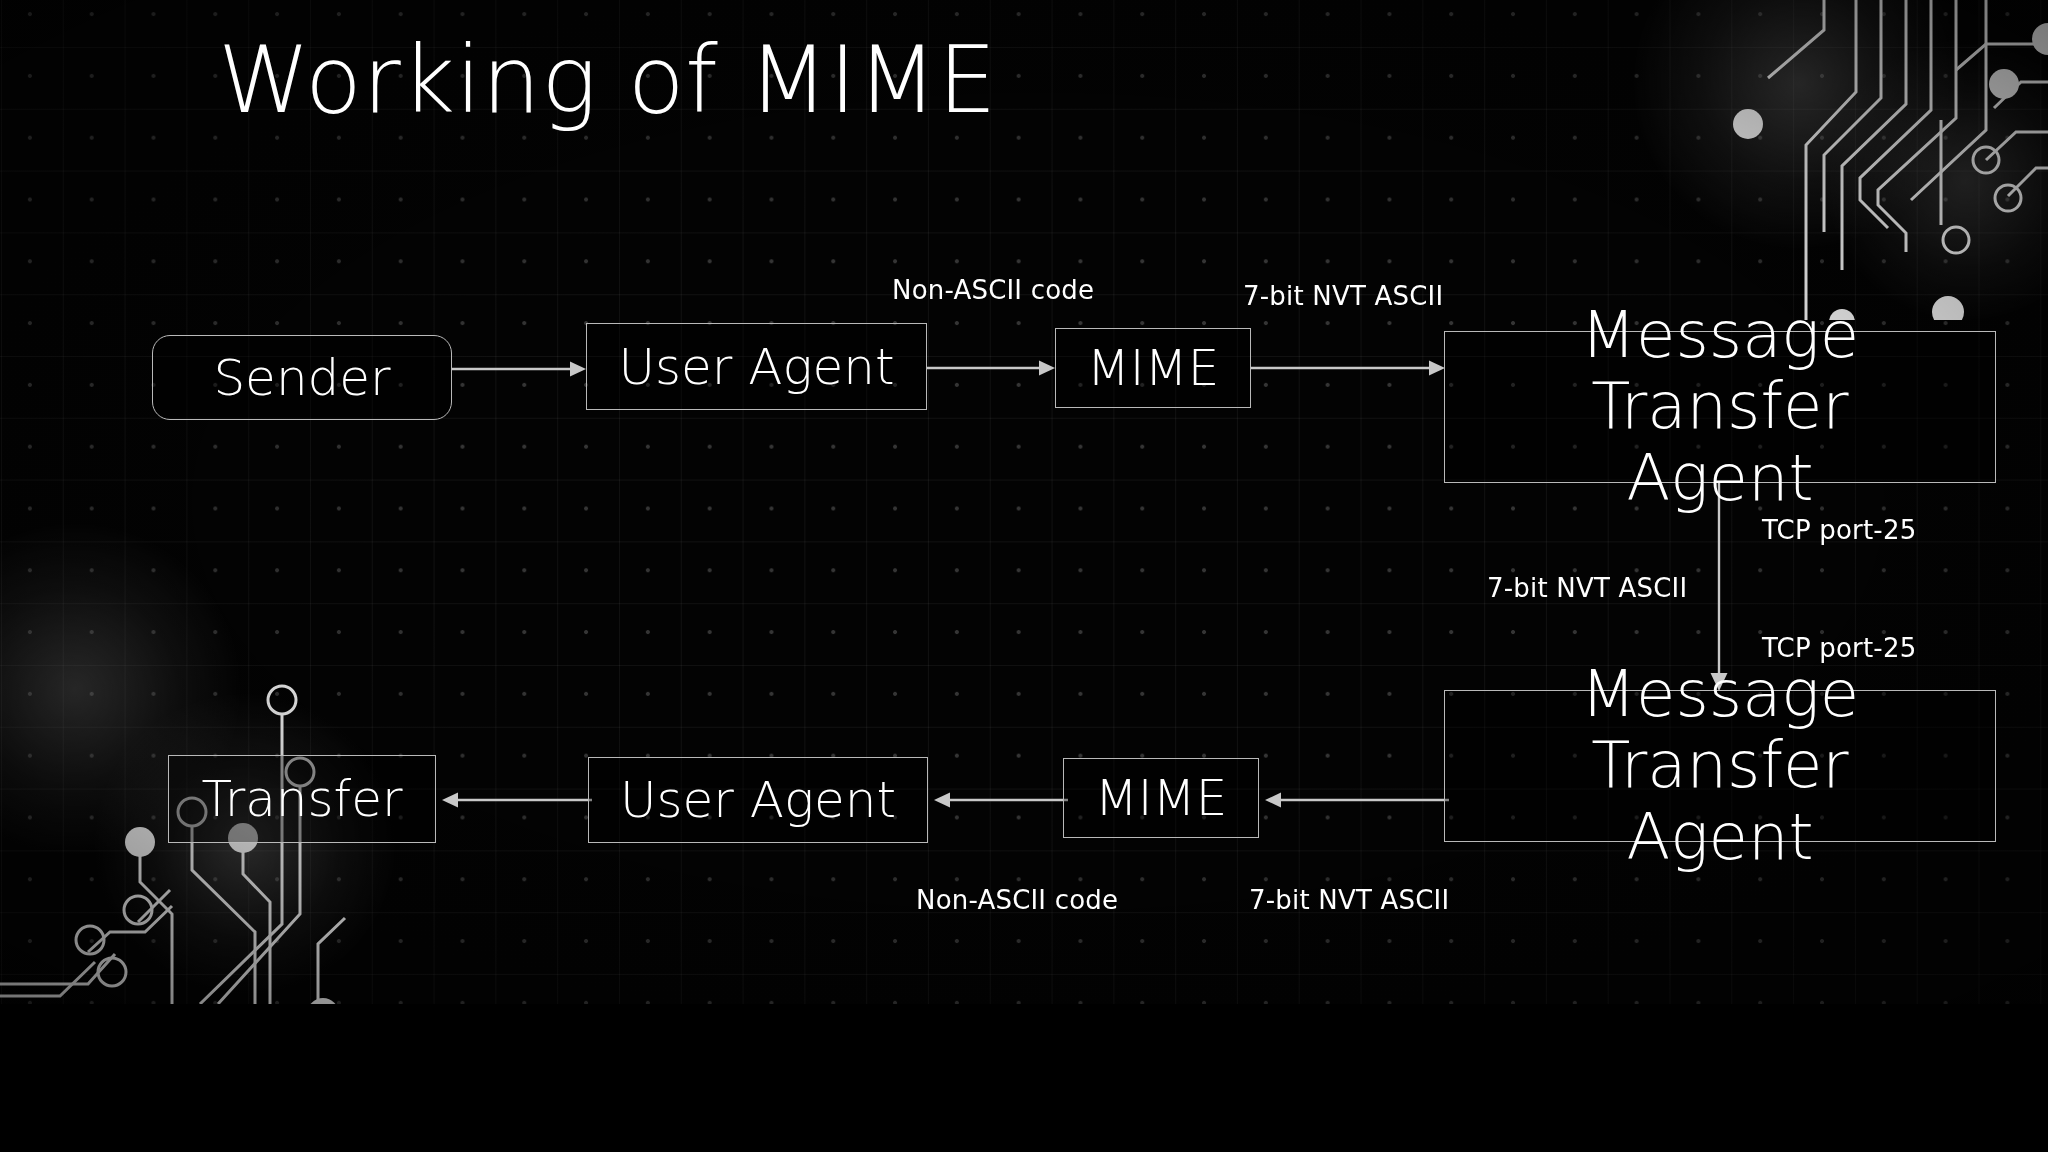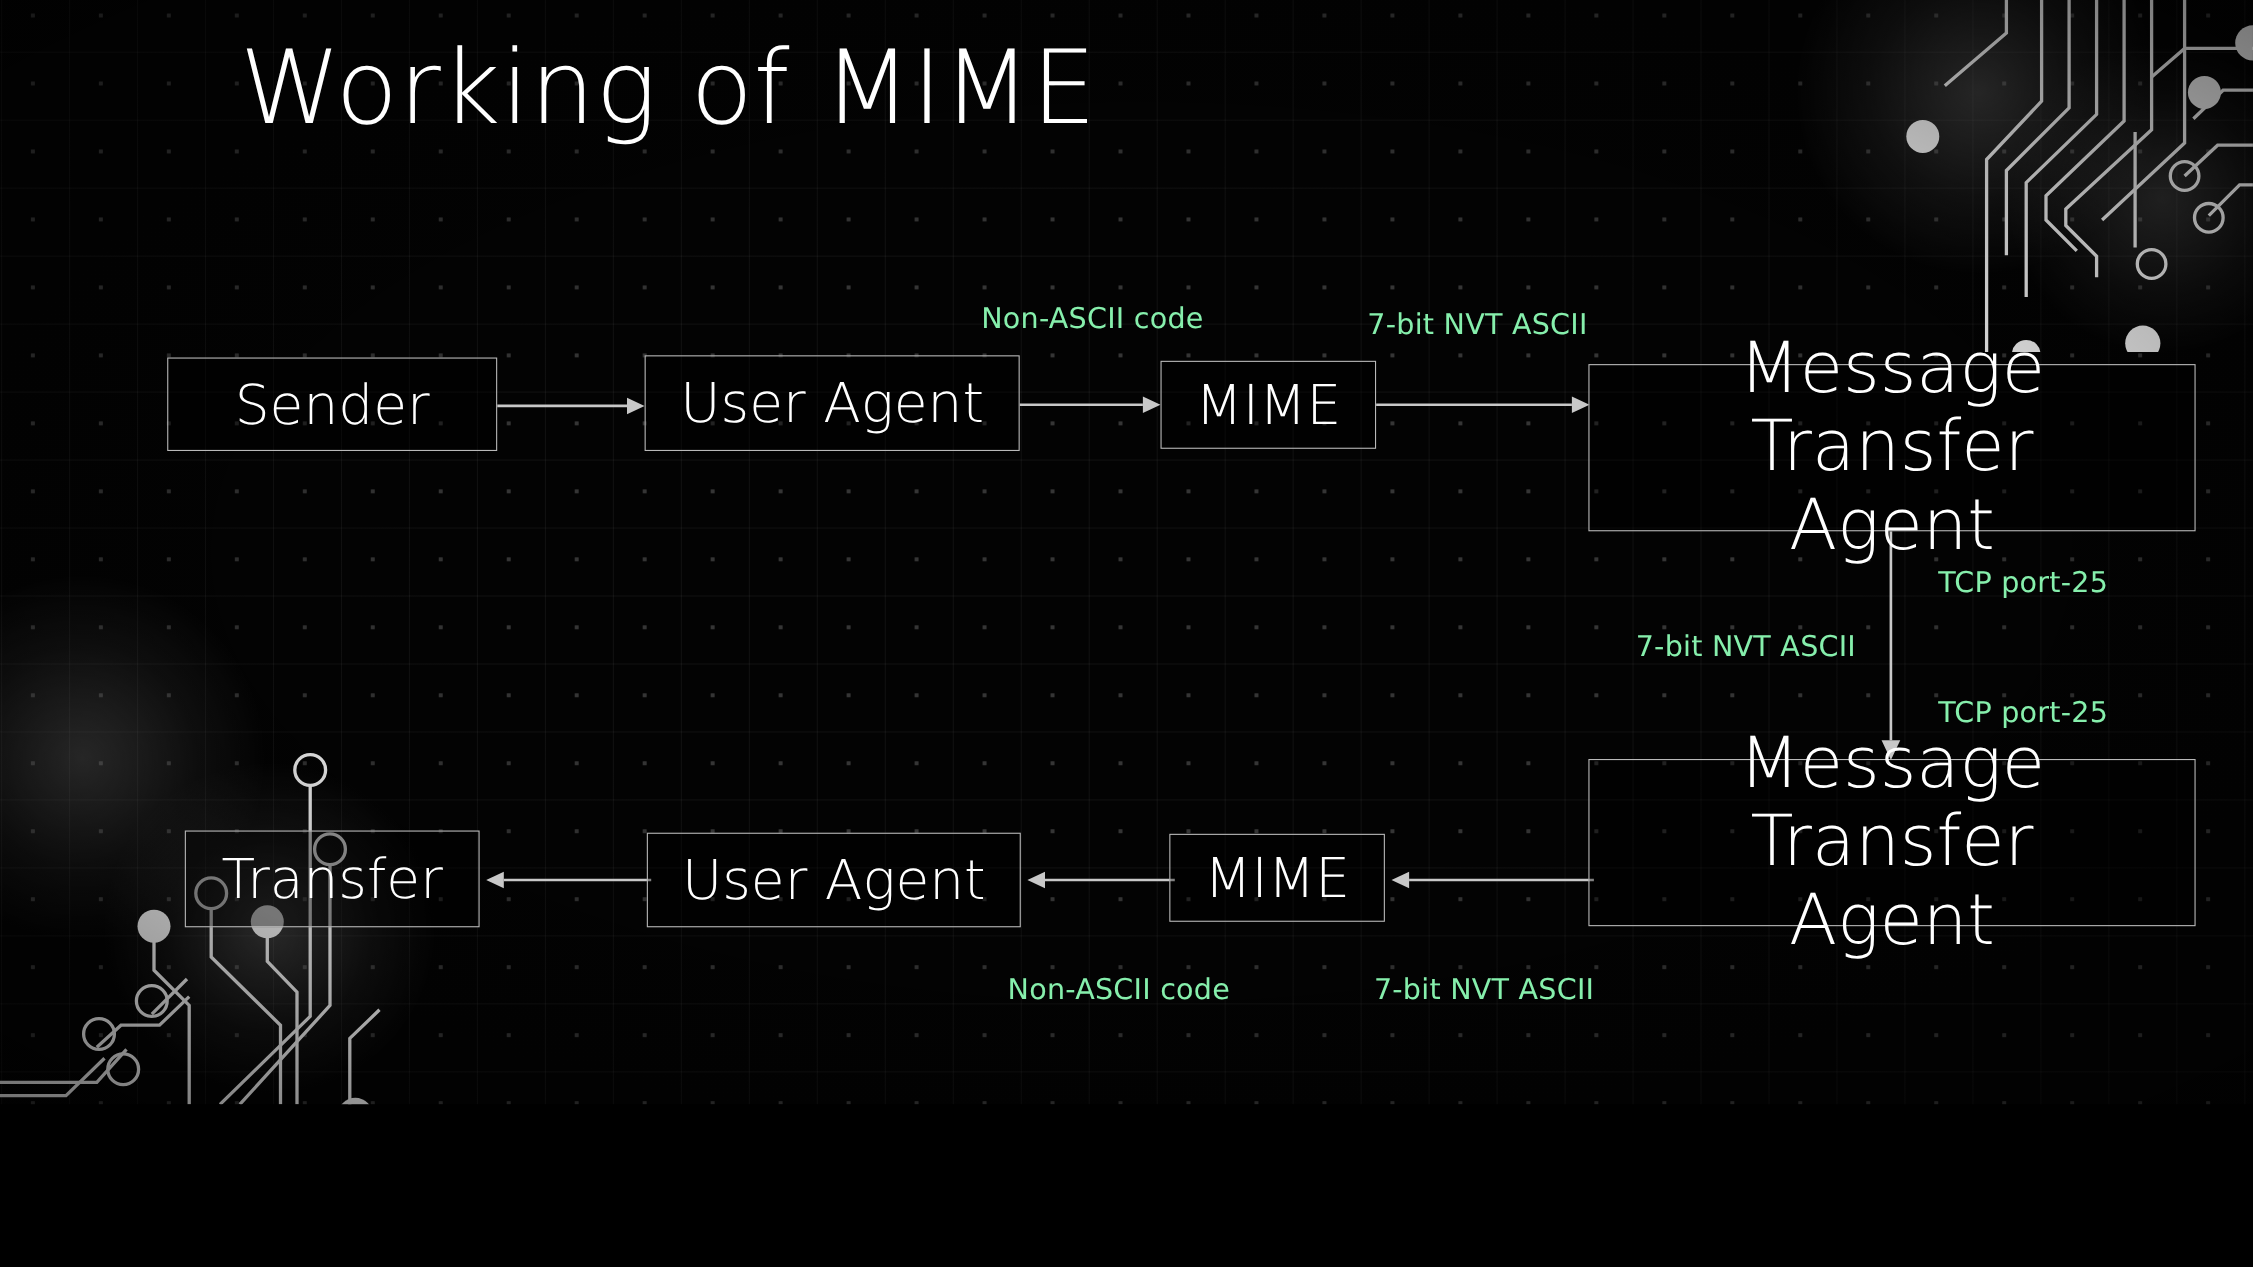--- a/index.html
+++ b/index.html
@@ -102,37 +102,37 @@
     justify-content: center;
     text-align: center;
     font-weight: 300;
     background: rgba(0,0,0,0.35);
     box-sizing: border-box;
   }
   .node-sm { font-size: 50px; }
   .node-lg { font-size: 64px; line-height: 1.12; }
 
   
-  #node-sender      { left: 152px;  top: 325px; width: 300px; height: 85px; }
+  #node-sender      { left: 152px;  top: 335px; width: 300px; height: 85px; border-radius: 18px; }
   #node-ua-top      { left: 586px;  top: 323px; width: 341px; height: 87px; }
   #node-mime-top    { left: 1055px; top: 328px; width: 196px; height: 80px; }
   #node-mta-top     { left: 1444px; top: 331px; width: 552px; height: 152px; }
   #node-mta-bottom  { left: 1444px; top: 690px; width: 552px; height: 152px; }
   #node-mime-bottom { left: 1063px; top: 758px; width: 196px; height: 80px; }
   #node-ua-bottom   { left: 588px;  top: 757px; width: 340px; height: 86px; }
   #node-receiver    { left: 168px;  top: 755px; width: 268px; height: 88px; }
 
   
   .conn { position: absolute; pointer-events: none; }
   .conn svg { display: block; overflow: visible; }
 
   
   .edge-label {
     position: absolute;
-    color: #86efac;
+    color: #ffffff;
     font-size: 26px;
     font-weight: 400;
     white-space: nowrap;
     letter-spacing: 0.2px;
   }
   #lbl-nonascii-top { left: 892px;  top: 275px; }
   #lbl-nvt-top      { left: 1243px; top: 281px; }
   #lbl-tcp-1        { left: 1762px; top: 515px; }
   #lbl-nvt-mid      { left: 1487px; top: 573px; }
   #lbl-tcp-2        { left: 1762px; top: 633px; }

